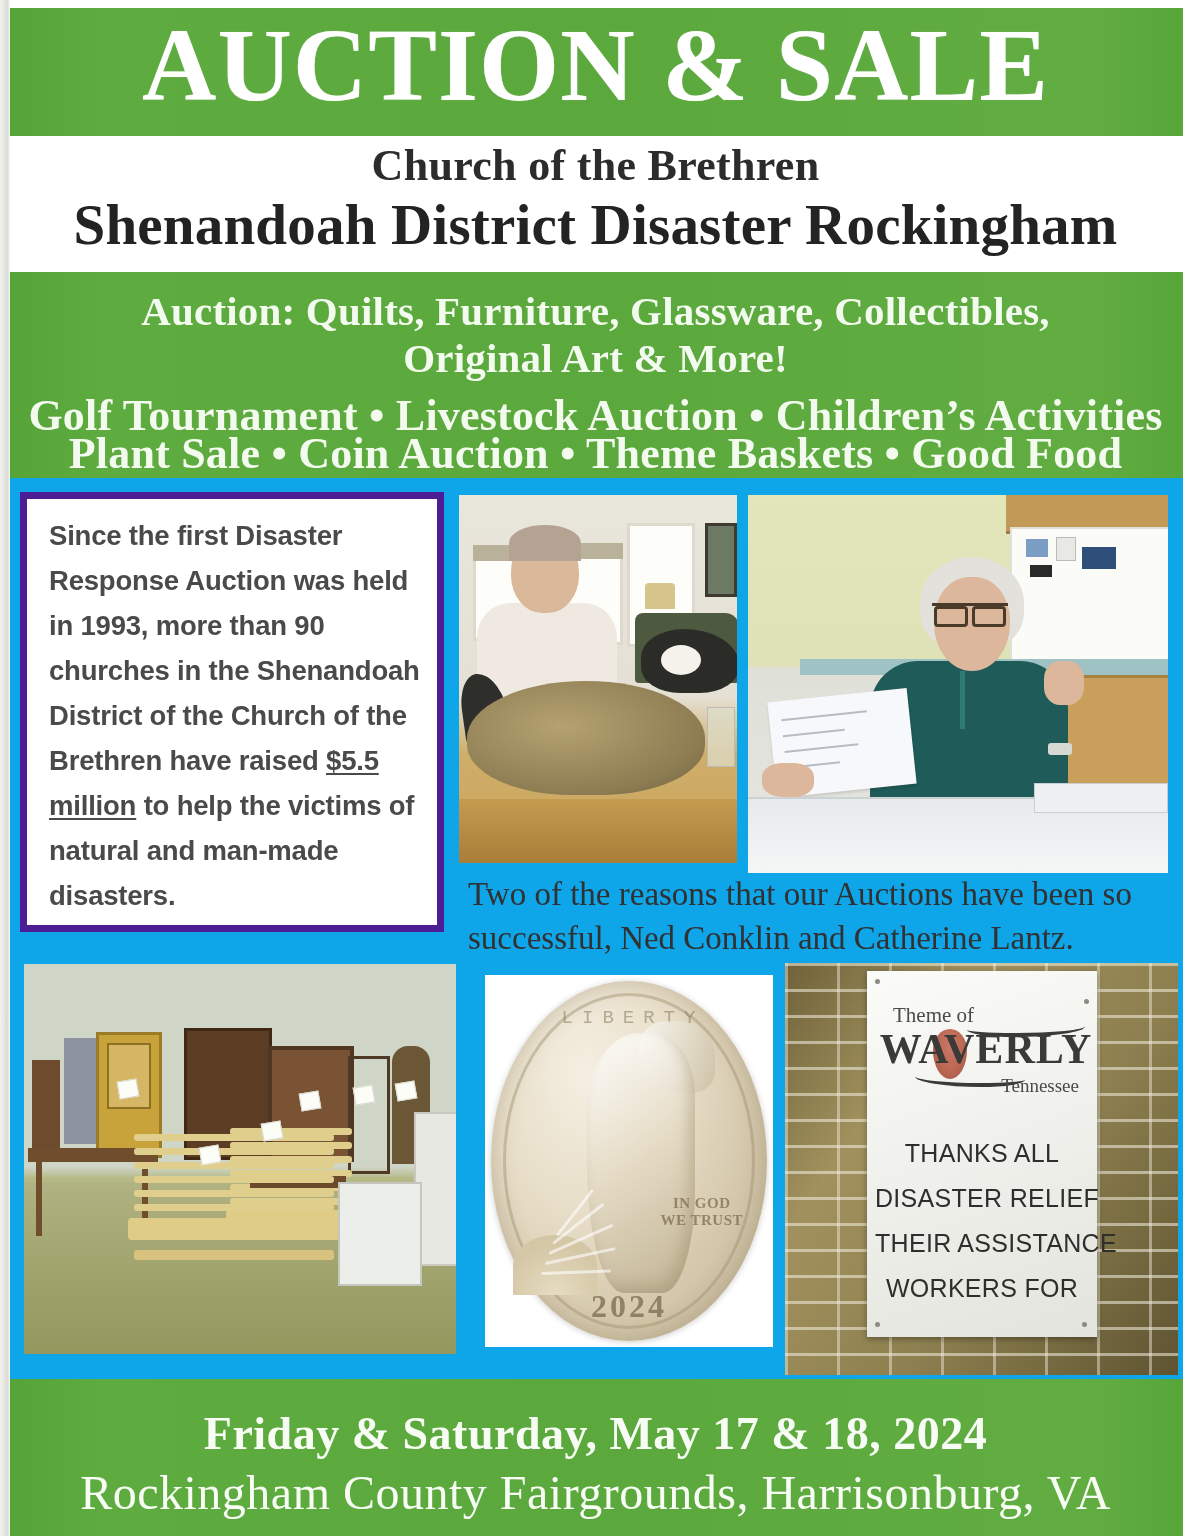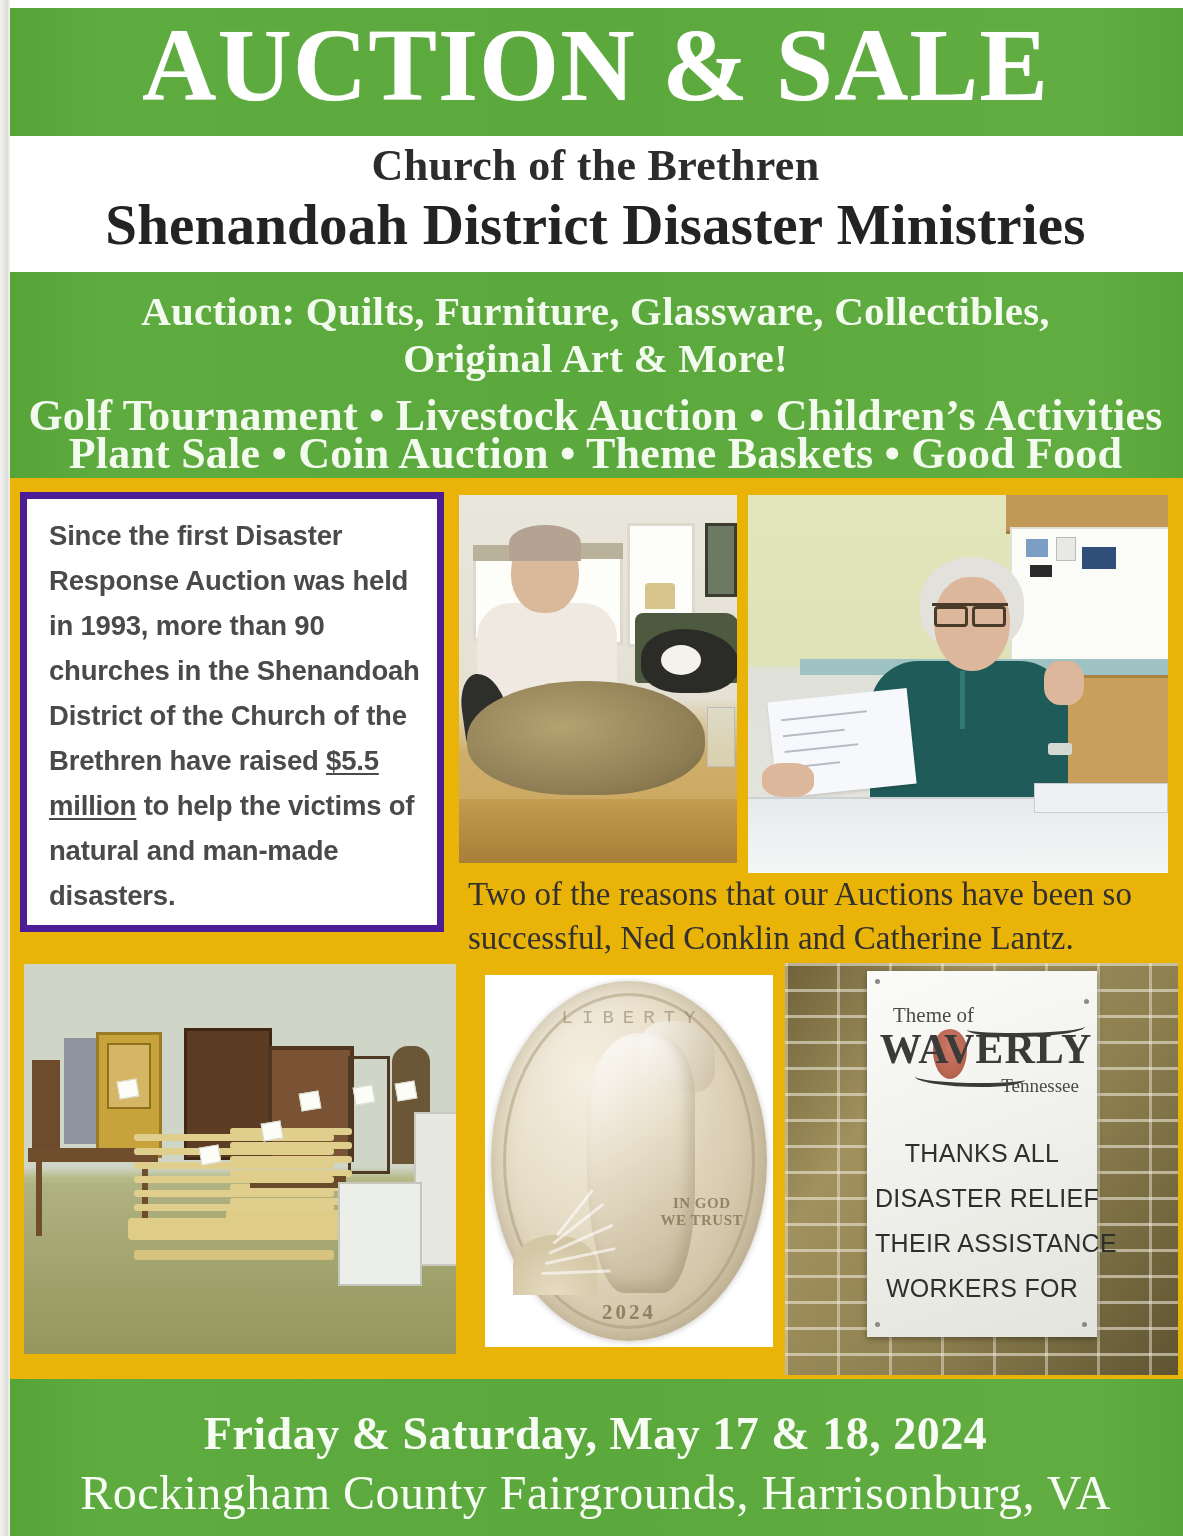--- a/index.html
+++ b/index.html
@@ -7,21 +7,21 @@
     padding: 0;
     background: #ffffff;
   }
   body {
     font-family: "Liberation Serif", serif;
   }
   #poster {
     position: relative;
     width: 1183px;
     height: 1536px;
-    background: #eab308;
+    background: #0ea5e9;
     overflow: hidden;
   }
 
   
   .page-edge {
     position: absolute;
     left: 0; top: 0;
     width: 10px; height: 1536px;
     background: linear-gradient(to right, #f2f2ee 0%, #e6e6e2 45%, #d9d9d4 70%, #f6f6f4 100%);
     z-index: 50;
@@ -412,21 +412,21 @@
     background: radial-gradient(circle at 50% 100%, #e7dcc2 0%, #d4c7a6 70%);
   }
   .coin-ray {
     position: absolute; background: rgba(255,255,255,0.6); height: 3px; border-radius: 2px;
     transform-origin: 0 50%;
   }
   .coin-date {
     position: absolute; left: 0; right: 0; bottom: 16px;
     text-align: center;
     font-family: "Liberation Serif", serif;
-    font-weight: bold; font-size: 21px;
+    font-weight: bold; font-size: 32px;
     color: rgba(120,106,74,0.75);
     letter-spacing: 3px;
   }
   .coin-motto {
     position: absolute; right: 24px; bottom: 112px;
     text-align: center;
     font-family: "Liberation Serif", serif;
     font-weight: bold; font-size: 15px;
     line-height: 17px;
     color: rgba(120,106,74,0.72);
@@ -517,21 +517,21 @@
 <body>
 
 <div id="poster">
 
   <div class="band-green" id="band-title">
     <div class="title-text">AUCTION &amp; SALE</div>
   </div>
 
   <div id="subtitle-block">
     <div class="sub-line-1">Church of the Brethren</div>
-    <div class="sub-line-2">Shenandoah District Disaster Ministries</div>
+    <div class="sub-line-2">Shenandoah District Disaster Rockingham</div>
   </div>
 
   <div class="band-green" id="band-events">
     <div class="ev" id="ev1">Auction: Quilts, Furniture, Glassware, Collectibles,</div>
     <div class="ev" id="ev2">Original Art &amp; More!</div>
     <div class="ev" id="ev3">Golf Tournament • Livestock Auction • Children’s Activities</div>
     <div class="ev" id="ev4">Plant Sale • Coin Auction • Theme Baskets • Good Food</div>
   </div>
 
   <div id="blurb-box">

